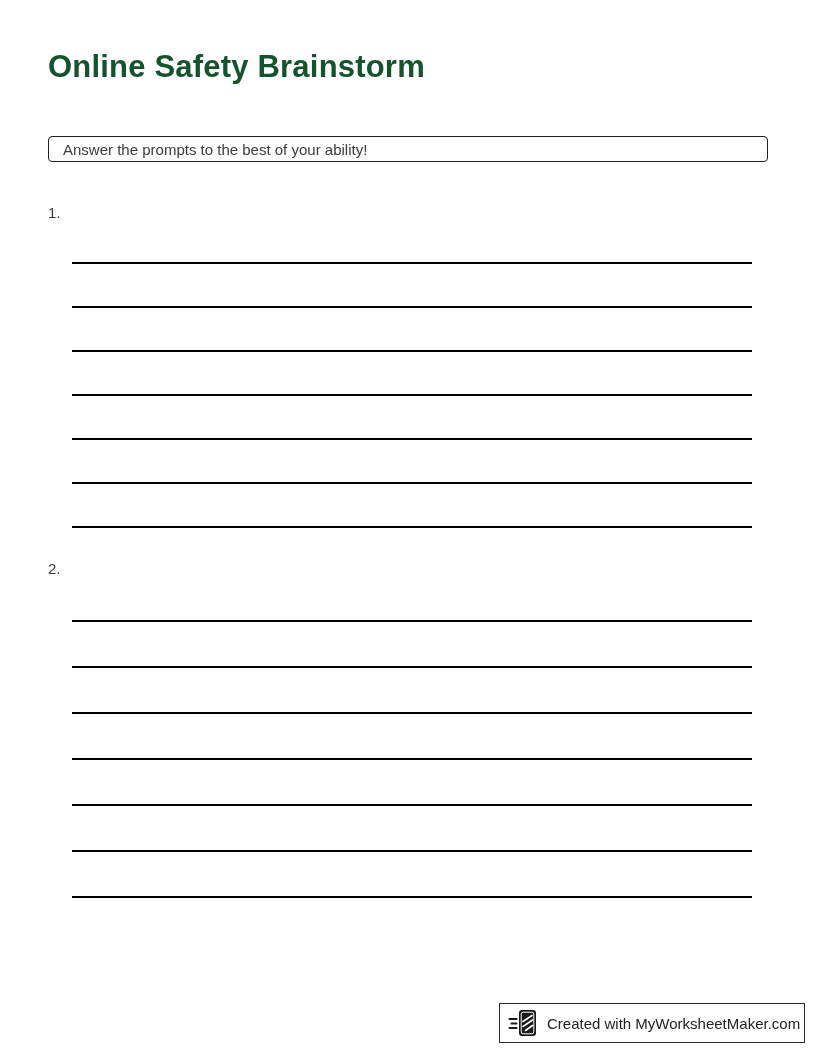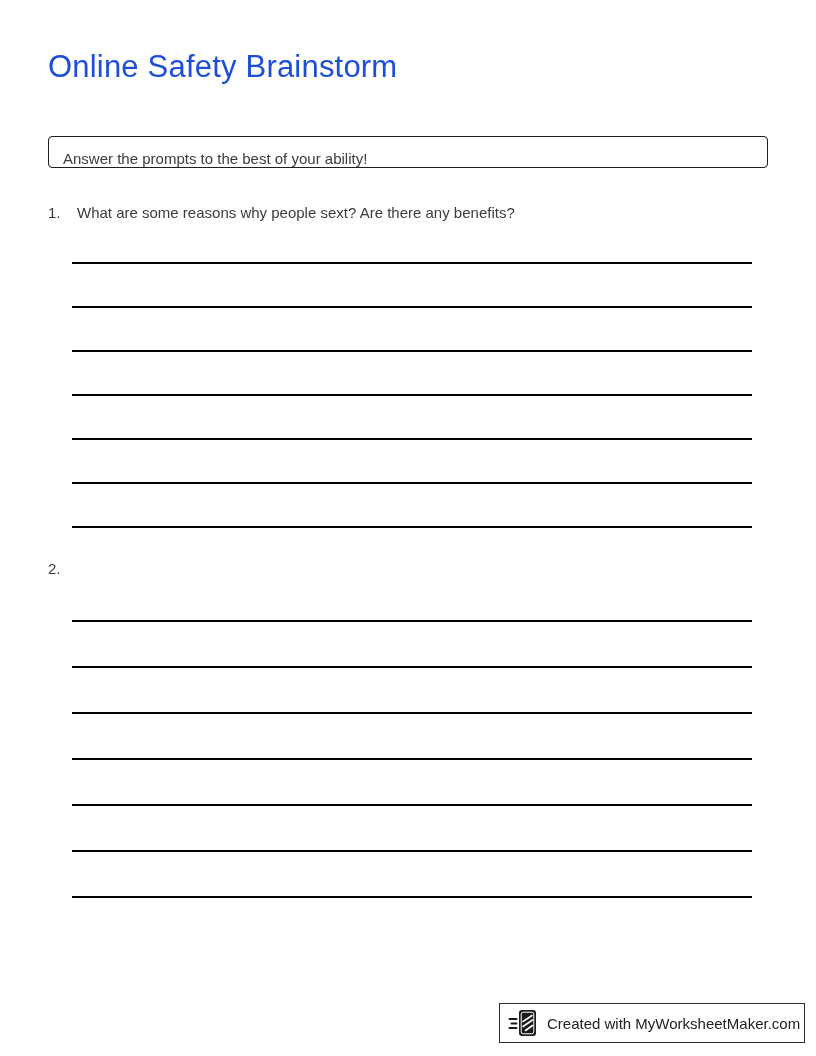--- a/index.html
+++ b/index.html
@@ -11,35 +11,35 @@
     background: #ffffff;
     font-family: "Liberation Sans", sans-serif;
     color: #3b3b3b;
     overflow: hidden;
   }
   .title {
     position: absolute;
     left: 48px;
     top: 49px;
     font-size: 31px;
-    font-weight: 400;
-    color: #1d4ed8;
+    font-weight: 700;
+    color: #14532d;
     letter-spacing: 0.2px;
     white-space: nowrap;
   }
   .instruction-box {
     position: absolute;
     left: 48px;
     top: 136px;
     width: 720px;
-    height: 32px;
+    height: 26px;
     border: 1.5px solid #1f1f1f;
     border-radius: 4px;
     display: flex;
-    align-items: flex-end;
+    align-items: center;
     padding-left: 14px;
     font-size: 15px;
     color: #3c3c3c;
   }
   .question {
     position: absolute;
     left: 48px;
     width: 720px;
     display: flex;
     font-size: 15px;
@@ -85,21 +85,20 @@
 <div class="page">
 
   <h1 class="title">Online Safety Brainstorm</h1>
 
   <div class="instruction-box">
     <span>Answer the prompts to the best of your ability!</span>
   </div>
 
   <div class="question q1">
     <span class="q-number">1.</span>
-    <span class="q-text">What are some reasons why people sext? Are there any benefits?</span>
   </div>
 
   <div class="answer-lines lines-q1">
       <div class="answer-line"></div>
       <div class="answer-line"></div>
       <div class="answer-line"></div>
       <div class="answer-line"></div>
       <div class="answer-line"></div>
       <div class="answer-line"></div>
       <div class="answer-line"></div>

